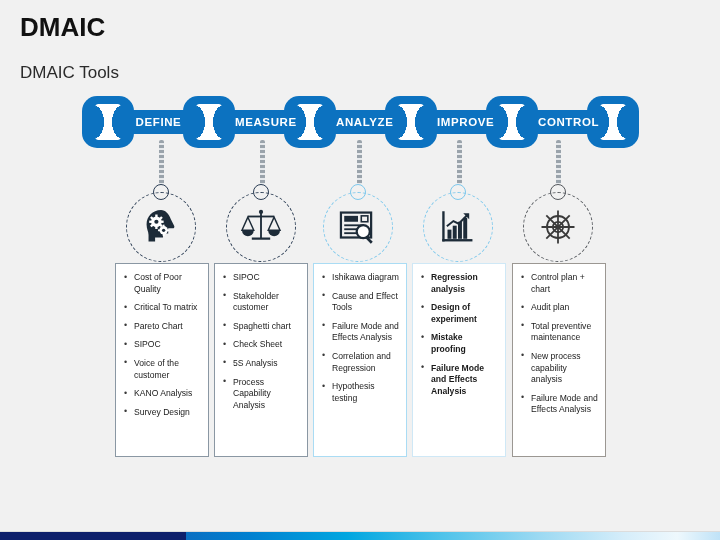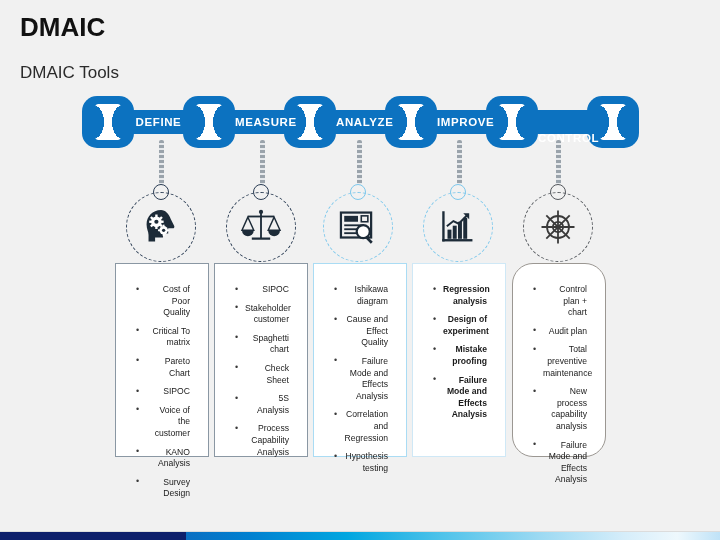--- a/index.html
+++ b/index.html
@@ -148,24 +148,23 @@
     height: 194px;
     background: #ffffff;
     border: 1px solid #8a97a3;
     box-sizing: border-box;
     padding: 8px 6px 6px 6px;
   }
   .tool-box.blue  { border-color: #aadcf4; }
   .tool-box.blue2 { border-color: #cfe8f6; }
   .tool-box.gray  { border-color: #9b9792; }
   .tool-list {
-    margin: 12px;
+    margin: 0;
     padding: 0;
     list-style: none;
-    text-align: right;
   }
   .tool-list li {
     position: relative;
     padding-left: 12px;
     margin-bottom: 7px;
     font-size: 8.6px;
     line-height: 11.6px;
     color: #1a1a1a;
   }
   .tool-list li:before {
@@ -233,21 +232,21 @@
       <span class="spool"></span>
     </div>
   <div class="chain-link" style="left:505px;">
       <span class="spool"></span>
     </div>
 
   <div class="phase-label" style="left:52px;  width:49px;">DEFINE</div>
   <div class="phase-label" style="left:153px; width:49px;">MEASURE</div>
   <div class="phase-label" style="left:254px; width:49px;">ANALYZE</div>
   <div class="phase-label" style="left:355px; width:49px;">IMPROVE</div>
-  <div class="phase-label" style="left:456px; width:49px;margin-top:16px;">CONTROL</div>
+  <div class="phase-label" style="left:456px; width:49px;">CONTROL</div>
 </div>
 
 <div class="hang-chain" style="left:159px; top:140px; height:45px;">
     <span class="rope"></span>
   </div>
 <div class="hang-chain" style="left:260px; top:140px; height:45px;">
     <span class="rope"></span>
   </div>
 <div class="hang-chain" style="left:357px; top:140px; height:45px;">
     <span class="rope"></span>
@@ -376,37 +375,37 @@
     <li>Spaghetti chart</li>
     <li>Check Sheet</li>
     <li>5S Analysis</li>
     <li>Process Capability Analysis</li>
   </ul>
 </div>
 
 <div class="tool-box blue" style="left:313px; width:94px;">
   <ul class="tool-list">
     <li>Ishikawa diagram</li>
-    <li>Cause and Effect Quality</li>
+    <li>Cause and Effect Tools</li>
     <li>Failure Mode and Effects Analysis</li>
     <li>Correlation and Regression</li>
     <li>Hypothesis testing</li>
   </ul>
 </div>
 
 <div class="tool-box blue2" style="left:412px; width:94px;font-weight:bold;">
   <ul class="tool-list">
     <li>Regression analysis</li>
     <li>Design of experiment</li>
     <li>Mistake proofing</li>
     <li>Failure Mode and Effects Analysis</li>
   </ul>
 </div>
 
-<div class="tool-box gray" style="left:512px; width:94px;border-radius:21px;">
+<div class="tool-box gray" style="left:512px; width:94px;">
   <ul class="tool-list">
     <li>Control plan + chart</li>
     <li>Audit plan</li>
     <li>Total preventive maintenance</li>
     <li>New process capability analysis</li>
     <li>Failure Mode and Effects Analysis</li>
   </ul>
 </div>
 
 <div id="bottom-strip-shadow"></div>

